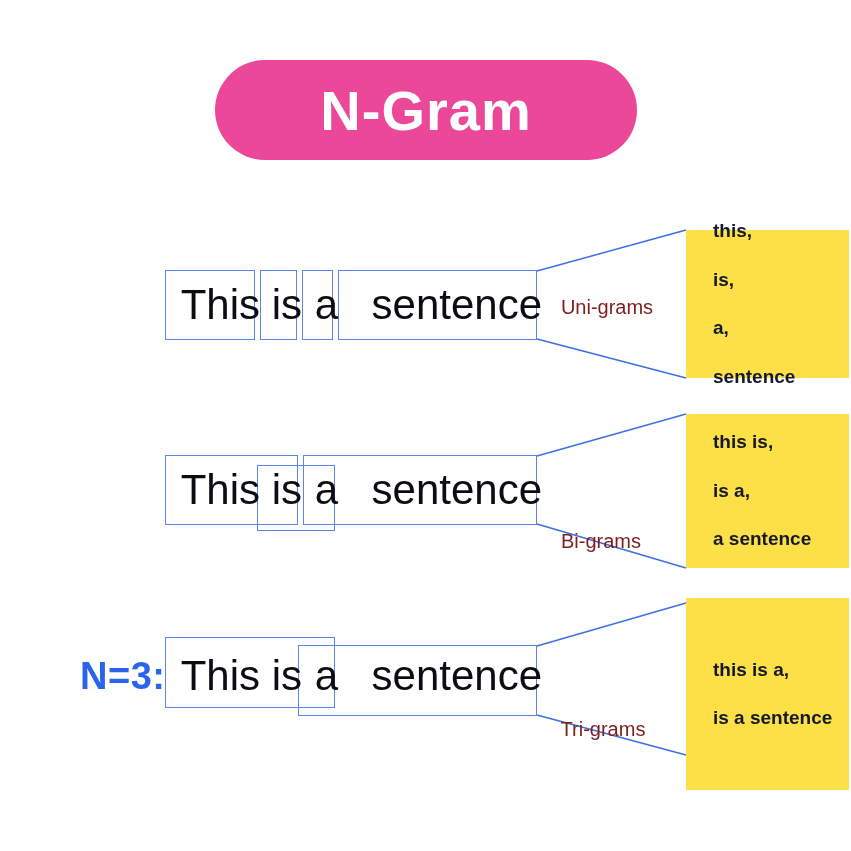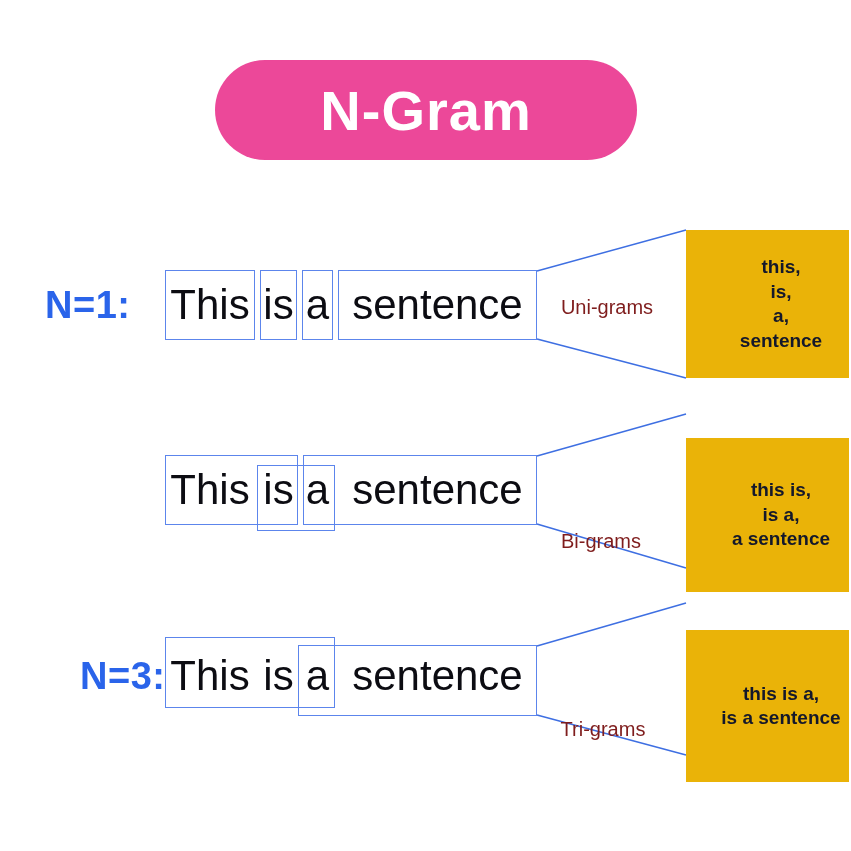--- a/index.html
+++ b/index.html
@@ -35,21 +35,21 @@
     line-height: 44px;
     left: 45px;
     letter-spacing: 0.5px;
   }
 
   
   .word {
     color: #0C0C12;
     font-size: 42px;
     font-weight: 500;
-    text-align: center;
+    text-align: right;
     line-height: 70px;
     white-space: nowrap;
   }
 
   
   .wbox {
     border: 1.5px solid #5C85EC;
     box-sizing: border-box;
     background: transparent;
   }
@@ -60,27 +60,28 @@
     text-align: center;
     color: #7f1d1d;
     font-size: 20px;
     font-weight: 500;
     line-height: 26px;
   }
 
   
   .panel {
     left: 686px; width: 163px;
-    background: #eab308;
+    background: #fde047;
     display: flex;
     flex-direction: column;
     justify-content: center;
-    align-items: center;
+    align-items: flex-start;
     padding-left: 27px;
     box-sizing: border-box;
+    gap: 24px;
   }
   .panel .gram-line {
     color: #14182B;
     font-size: 19px;
     font-weight: 600;
     line-height: 24.5px;
     white-space: nowrap;
   }
 
   .funnel-svg { left: 0; top: 0; pointer-events: none; }
@@ -97,21 +98,20 @@
     <line x1="537" y1="456" x2="686" y2="414"></line>
     <line x1="537" y1="524" x2="686" y2="568"></line>
     <line x1="537" y1="646" x2="686" y2="603"></line>
     <line x1="537" y1="715" x2="686" y2="755"></line>
   </svg>
 
   <div class="abs title-pill">
     <span class="title-text">N-Gram</span>
   </div>
 
-  <div class="abs nlabel" style="top:283px;">N=1:</div>
 
   <div class="abs wbox" style="left:165px; top:270px; width:90px;  height:70px;"></div>
   <div class="abs wbox" style="left:260px; top:270px; width:37px;  height:70px;"></div>
   <div class="abs wbox" style="left:302px; top:270px; width:31px;  height:70px;"></div>
   <div class="abs wbox" style="left:338px; top:270px; width:199px; height:70px;"></div>
 
   <div class="abs word" style="left:160px; top:270px; width:100px;">This</div>
   <div class="abs word" style="left:255px; top:270px; width:47px;">is</div>
   <div class="abs word" style="left:297px; top:270px; width:41px;">a</div>
   <div class="abs word" style="left:333px; top:270px; width:209px;">sentence</div>
@@ -130,36 +130,36 @@
   <div class="abs wbox" style="left:303px; top:455px; width:234px; height:70px;"></div>
   <div class="abs wbox" style="left:257px; top:465px; width:78px;  height:66px;"></div>
 
   <div class="abs word" style="left:160px; top:455px; width:100px;">This</div>
   <div class="abs word" style="left:255px; top:455px; width:47px;">is</div>
   <div class="abs word" style="left:297px; top:455px; width:41px;">a</div>
   <div class="abs word" style="left:333px; top:455px; width:209px;">sentence</div>
 
   <div class="abs gram-label" style="left:536px; top:480px;margin-top:48px;">Bi-grams</div>
 
-  <div class="abs panel" style="top:414px; height:154px;margin-top:24px;">
+  <div class="abs panel" style="top:414px; height:154px;">
     <div class="gram-line">this is,</div>
     <div class="gram-line">is a,</div>
     <div class="gram-line">a sentence</div>
   </div>
 
   <div class="abs nlabel" style="top:654px;margin-left:35px;">N=3:</div>
 
   <div class="abs wbox" style="left:165px; top:637px; width:170px; height:71px;"></div>
   <div class="abs wbox" style="left:298px; top:645px; width:239px; height:71px;"></div>
 
   <div class="abs word" style="left:160px; top:641px; width:100px;">This</div>
   <div class="abs word" style="left:255px; top:641px; width:47px;">is</div>
   <div class="abs word" style="left:297px; top:641px; width:41px;">a</div>
   <div class="abs word" style="left:333px; top:641px; width:209px;">sentence</div>
 
   <div class="abs gram-label" style="left:538px; top:708px;margin-top:8px;">Tri-grams</div>
 
-  <div class="abs panel" style="top:630px; height:152px;">
+  <div class="abs panel" style="top:598px; height:192px;">
     <div class="gram-line">this is a,</div>
     <div class="gram-line">is a sentence</div>
   </div>
 
 </div>
 
 </body></html>

